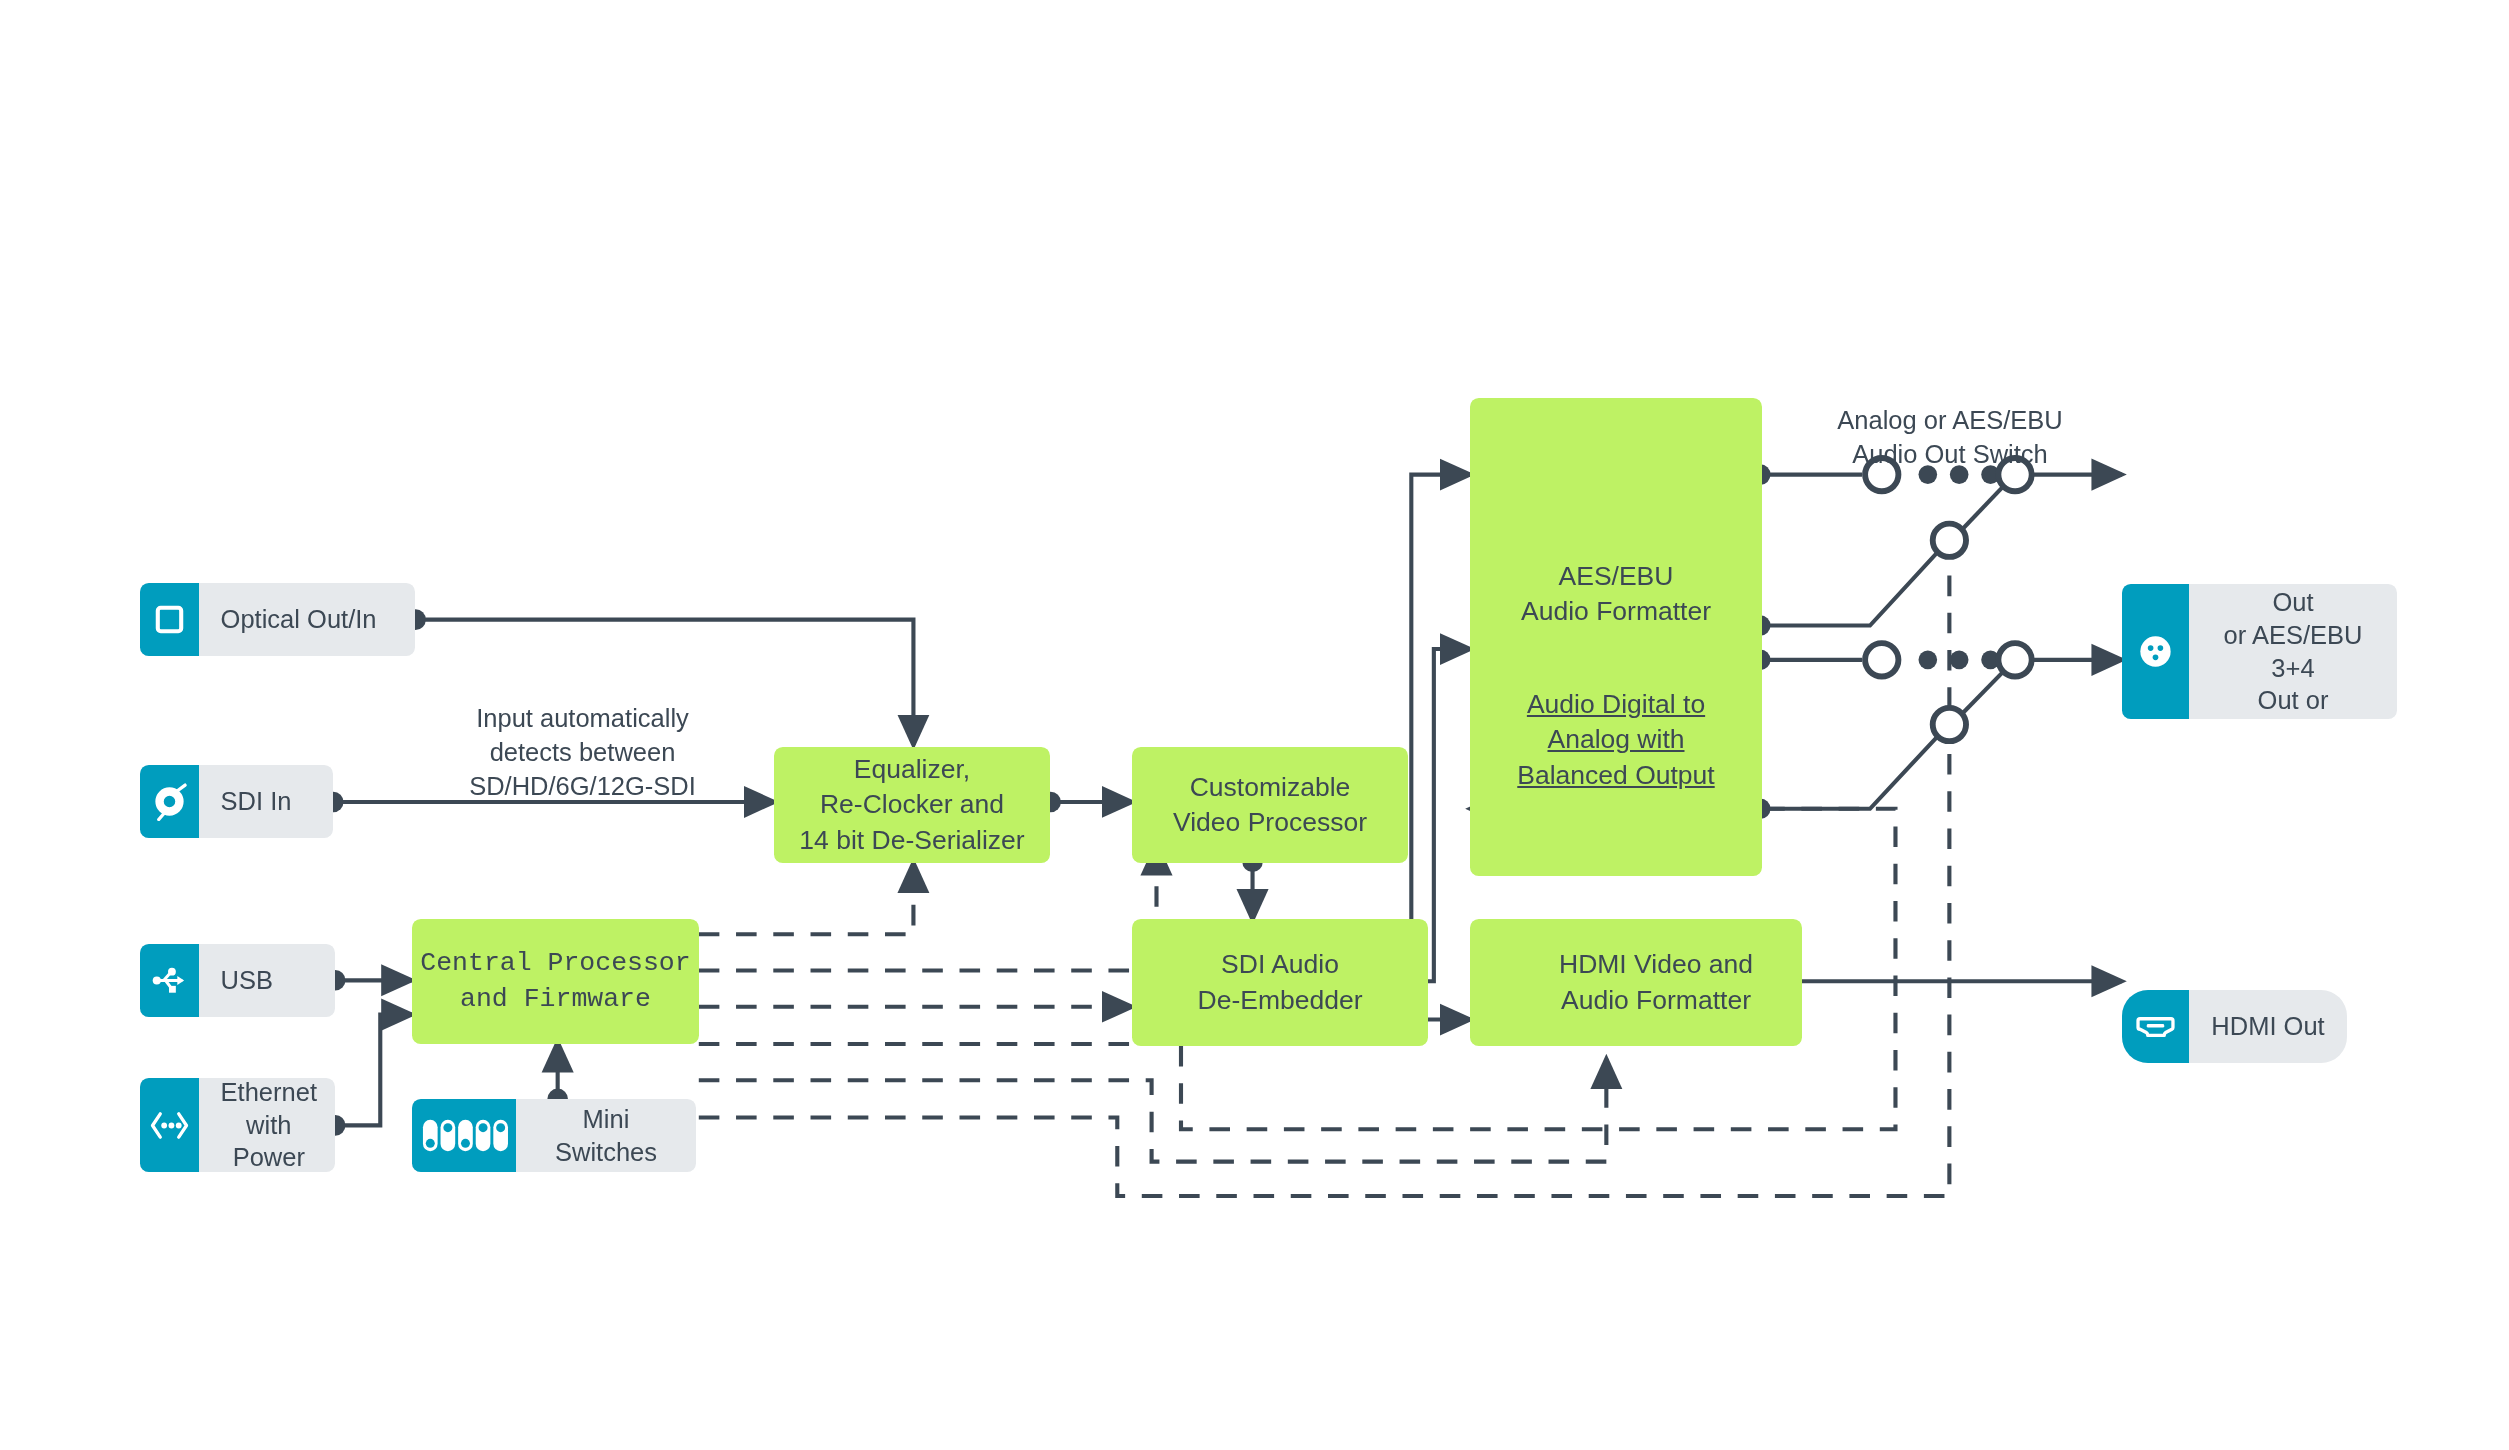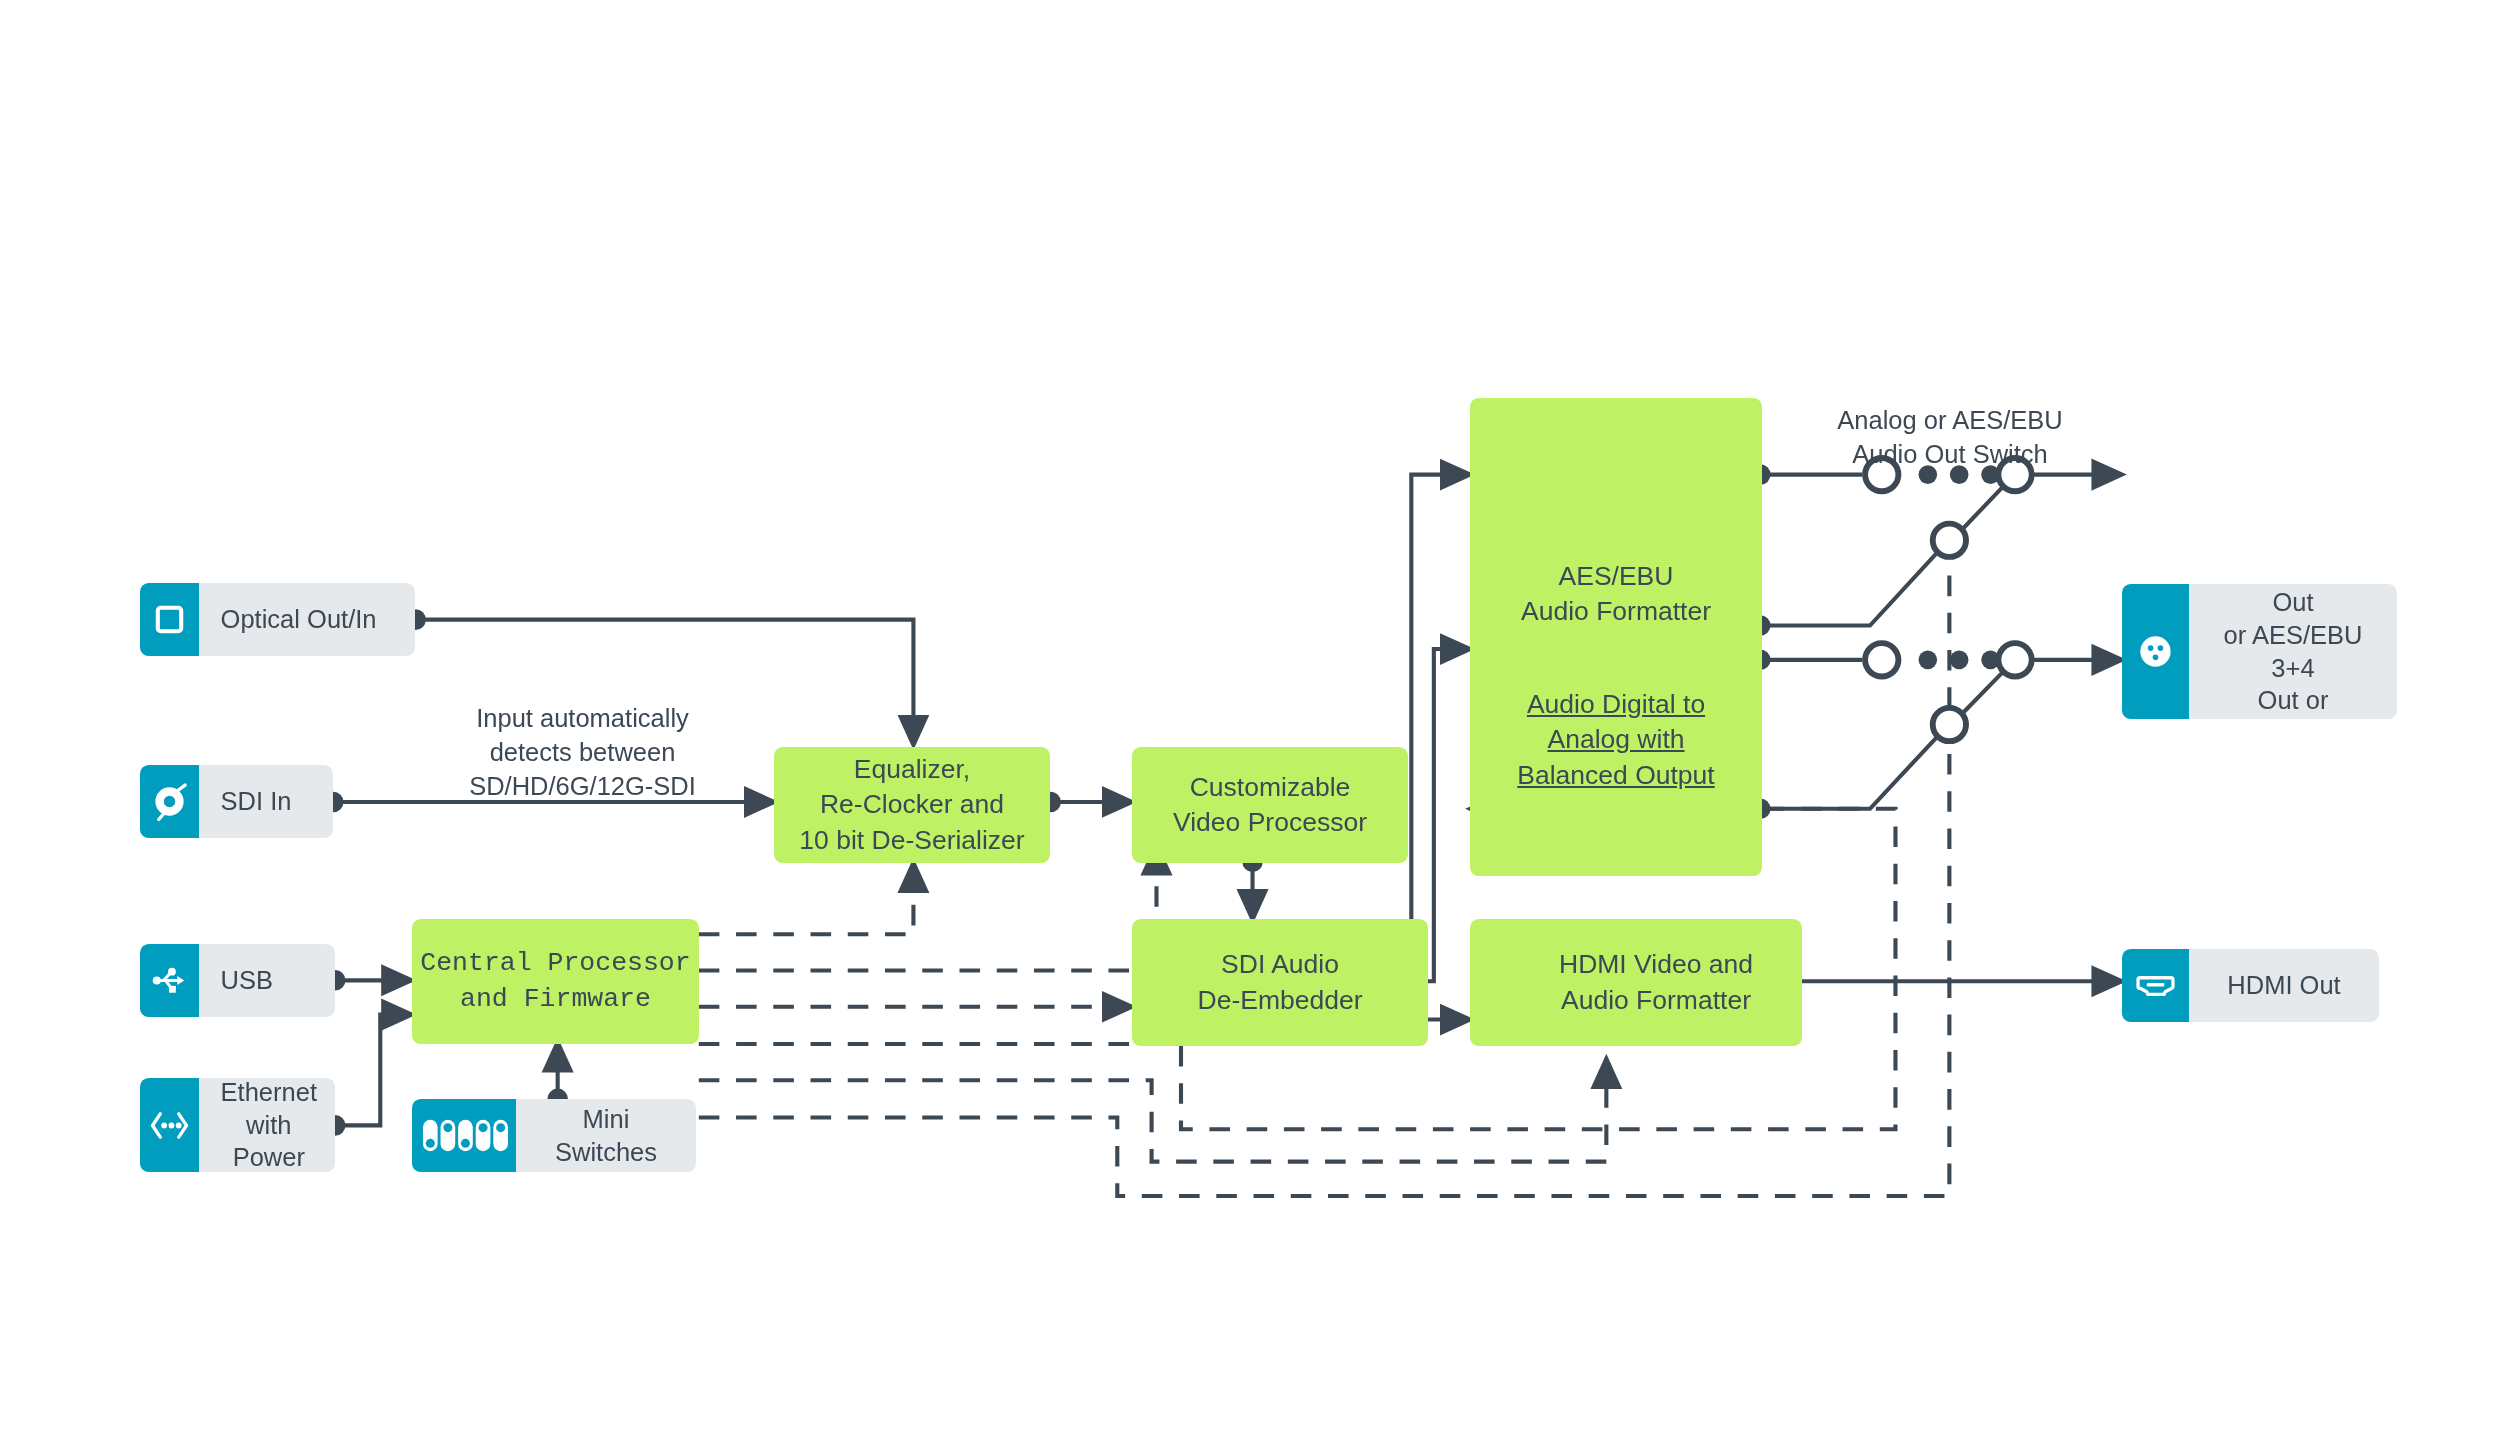--- a/index.html
+++ b/index.html
@@ -120,21 +120,21 @@
       <path d="M713,1102 H1175 V1185 H1639 V1080" marker-end="url(#ar)"></path>
 
       <path d="M713,1140 H1140 V1220 H1989 V760"></path>
       <path d="M1989,722 V573"></path>
     </g>
   </svg>
 
   <div class="block" style="left:774px;top:747px;width:276px;height:116px;">
     <span>Equalizer,
 Re-Clocker and
-10 bit De-Serializer</span>
+14 bit De-Serializer</span>
   </div>
 
   <div class="block" style="left:1132px;top:747px;width:276px;height:116px;">
     <span>Customizable
 Video Processor</span>
   </div>
 
   <div class="block" style="left:412px;top:919px;width:287px;height:125px;font-family:Liberation Mono, monospace;">
     <span>Central Processor
 and Firmware</span>
@@ -254,21 +254,21 @@
         <circle cx="17" cy="18.5" r="2.9" fill="#009DBE"></circle>
         <circle cx="27" cy="18.5" r="2.9" fill="#009DBE"></circle>
         <circle cx="22" cy="28" r="2.9" fill="#009DBE"></circle>
       </svg>
     </div>
     <div class="lbl">Right Analog Out
 or AES/EBU 3+4
 Out or Timecode</div>
   </div>
 
-  <div class="port" style="left:2122px;top:949px;width:257px;height:73px;">
+  <div class="port" style="left:2122px;top:990px;width:225px;height:73px;border-radius:26px;">
     <div class="ico" style="width:67px;">
       <svg width="45" height="33" viewBox="0 0 46 34">
         <path d="M7 9 h32 a2 2 0 0 1 2 2 v7 a2 2 0 0 1 -1.1 1.8 l-6.4 3.4
                  a3 3 0 0 0 -1.5 2.6 v0.4 h-17 v-0.4 a3 3 0 0 0 -1.5 -2.6
                  l-6.4 -3.4 A2 2 0 0 1 5 18 v-7 a2 2 0 0 1 2 -2 z" fill="none" stroke="#fff" stroke-width="3.4" stroke-linejoin="round"></path>
         <rect x="14" y="14.5" width="18" height="3.6" rx="1.4" fill="#fff"></rect>
       </svg>
     </div>
     <div class="lbl">HDMI Out</div>
   </div>

